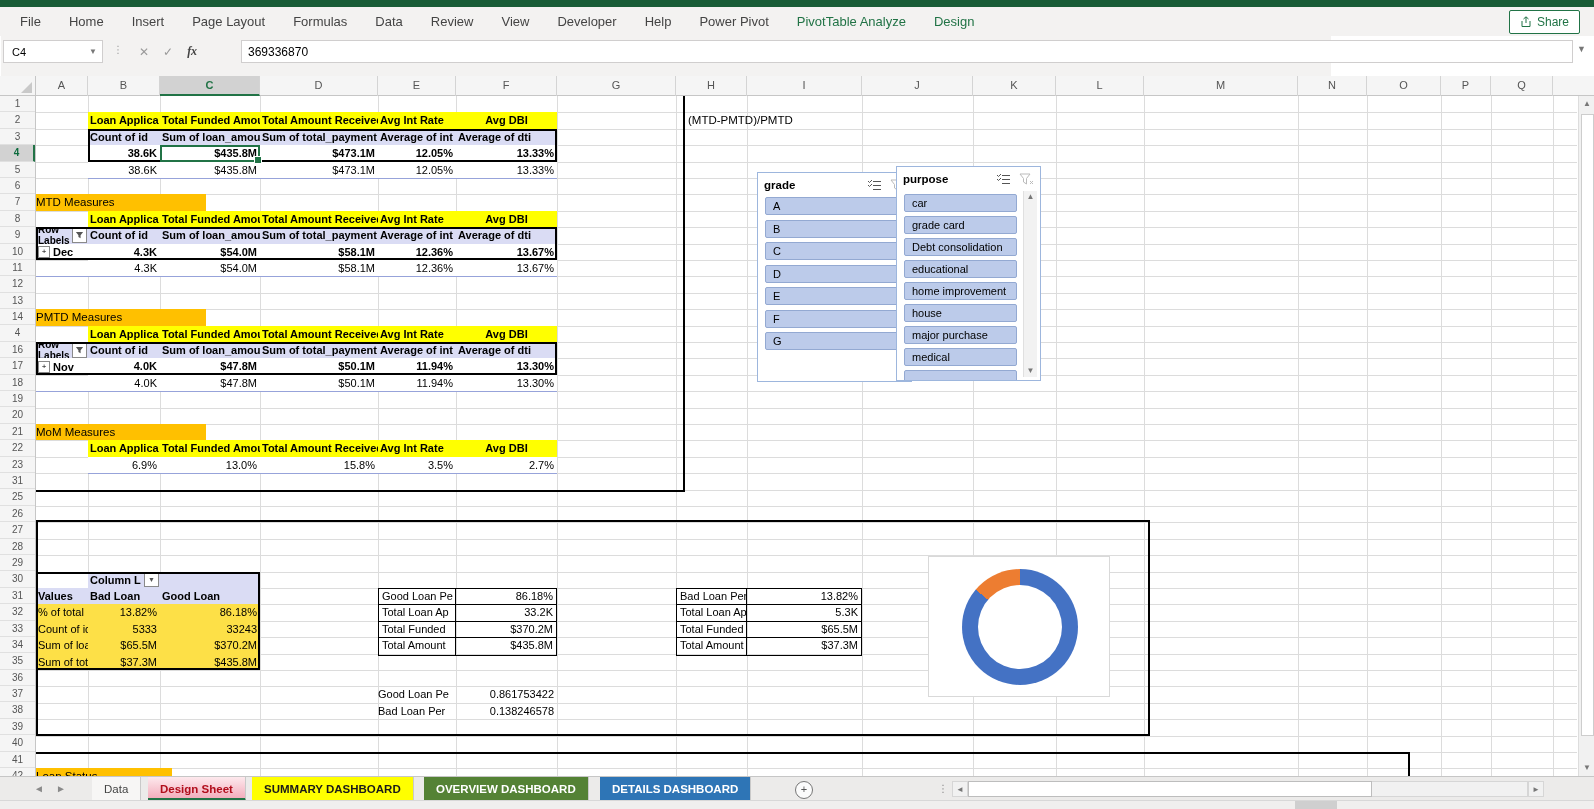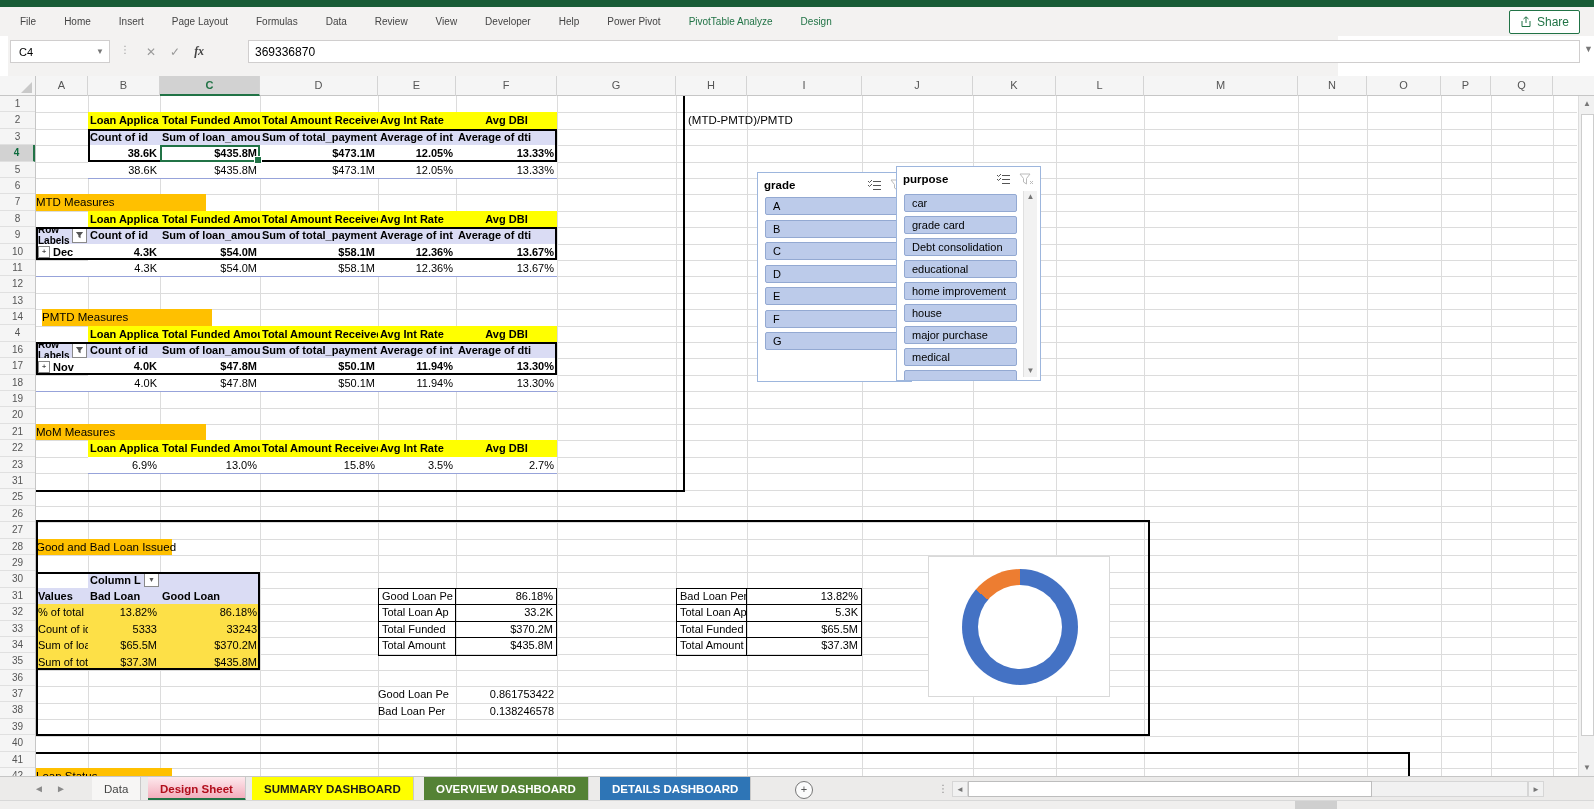--- a/index.html
+++ b/index.html
@@ -2,25 +2,25 @@
 <html><head>
 <meta charset="utf-8">
 <style>
   html,body{margin:0;padding:0;background:#fff;}
   #app{position:relative;width:1594px;height:809px;background:#fff;overflow:hidden;
        font-family:"Liberation Sans",sans-serif;font-size:11px;color:#000;}
   .abs{position:absolute;}
   
   #titlebar{left:0;top:0;width:1594px;height:7px;background:#185C37;}
   #ribbon{left:0;top:7px;width:1594px;height:29px;background:#F3F2F1;display:flex;align-items:center;padding-left:6px;box-sizing:border-box;}
-  .rtab{padding:0 14px;font-size:10px;color:#444;line-height:29px;height:29px;}
+  .rtab{padding:0 14px;font-size:13px;color:#444;line-height:29px;height:29px;}
   .rtab.ctx{color:#217346;}
   #share-btn{position:absolute;right:14px;top:10px;height:22px;border:1px solid #217346;border-radius:2px;
      color:#217346;display:flex;align-items:center;gap:5px;padding:0 10px;background:#fff;font-size:12px;}
-  #formula-row{left:8px;top:36px;width:1330px;height:40px;background:#F3F2F1;border-bottom:1px solid #be185d;}
+  #formula-row{left:1px;top:36px;width:1330px;height:40px;background:#F3F2F1;border-bottom:1px solid #be185d;}
   #name-box{left:2px;top:4px;width:100px;height:23px;background:#fff;border:1px solid #D0CECE;display:flex;align-items:center;padding-left:8px;box-sizing:border-box;}
   #name-drop{left:84px;top:4px;width:16px;height:23px;color:#777;font-size:8px;display:flex;align-items:center;justify-content:center;}
   .grip{color:#A0A0A0;font-size:10px;letter-spacing:-1px;}
   #fb-icons{left:138px;top:4px;height:23px;display:flex;align-items:center;gap:14px;color:#9a9a9a;font-size:12px;}
   #fx-glyph{font-family:"Liberation Serif",serif;font-style:italic;color:#444;font-weight:700;}
   #formula-input{left:240px;top:4px;width:1332px;height:23px;background:#fff;border:1px solid #D0CECE;display:flex;align-items:center;padding-left:6px;box-sizing:border-box;font-size:12px;}
   #fb-chevron{left:1576px;top:8px;color:#777;font-size:9px;}
   
   #col-strip{left:0;top:76px;width:1594px;height:20px;background:#F5F5F5;border-bottom:1px solid #C6C6C6;box-sizing:border-box;}
   #corner{left:0;top:76px;width:36px;height:20px;border-right:1px solid #C6C6C6;box-sizing:border-box;}
@@ -354,21 +354,21 @@
     <div class="cellrow grid5 numrow" style="left:52px;top:164px">
         <div class="c">4.3K</div>
         <div class="c">$54.0M</div>
         <div class="c">$58.1M</div>
         <div class="c">12.36%</div>
         <div class="c">13.67%</div>
       </div>
     <div class="blackbox" style="left:0;top:131.2px;width:521px;height:32.8px"></div>
     <div class="blueline" style="left:0;top:180.2px;width:521px"></div>
 
-    <div class="chip" style="left:6px;top:213.2px;width:430px;background:linear-gradient(90deg,#FFC000 0 170px,transparent 170px)">PMTD Measures</div>
+    <div class="chip" style="left:0;top:213.2px;width:430px;background:linear-gradient(90deg,#FFC000 0 170px,transparent 170px)">PMTD Measures</div>
     <div class="cellrow grid5 yellow" style="left:52px;top:229.6px">
         <div class="c">Loan Applica</div>
         <div class="c">Total Funded Amount</div>
         <div class="c">Total Amount Received</div>
         <div class="c">Avg Int Rate</div>
         <div class="c">Avg DBI</div>
       </div>
     <div class="rowlabel-cell" style="left:0;top:246px;width:52px;height:16.4px">
       <span style="overflow:hidden;font-size:10px">Row Labels</span>
       <span class="filter-btn">
@@ -419,21 +419,20 @@
         <div class="c">15.8%</div>
         <div class="c">3.5%</div>
         <div class="c">2.7%</div>
       </div>
     <div class="blueline" style="left:52px;top:377px;width:469px"></div>
 
     <div class="blkline" style="left:647px;top:0;width:2px;height:393.6px"></div>
     <div class="blkline" style="left:0;top:393.6px;width:649px;height:2px"></div>
 
     <div class="blackbox" style="left:0;top:424px;width:1114px;height:215.6px"></div>
-    <div class="chip" style="left:0;top:442.8px;width:400px;background:linear-gradient(90deg,#FFC000 0 136px,transparent 136px)">Good and Bad Loan Issued</div>
 
     <div class="cellrow grid3" style="left:0;top:475.6px">
       <span class="c"></span>
       <span class="c lav" style="display:flex;align-items:center;justify-content:space-between;padding-right:1px">
         <span style="overflow:hidden">Column L</span>
         <span class="filter-btn" style="font-size:7px;color:#555">▼</span>
       </span>
       <span class="c lav"></span>
     </div>
     <div class="cellrow grid3" style="left:0;top:492px">

